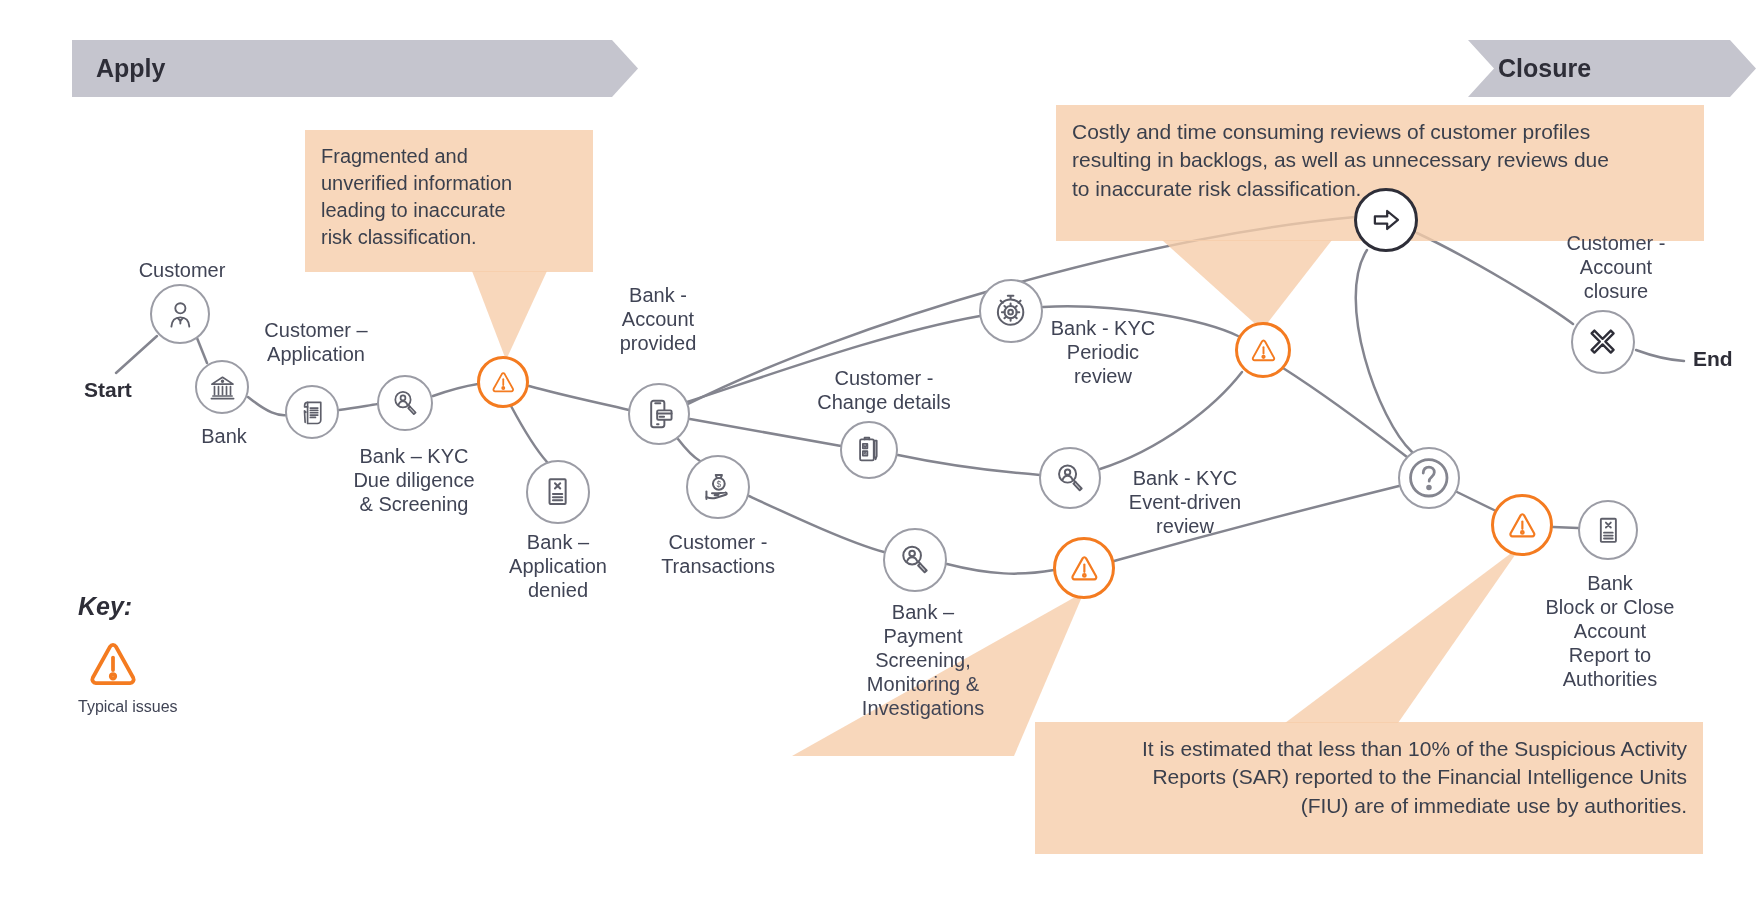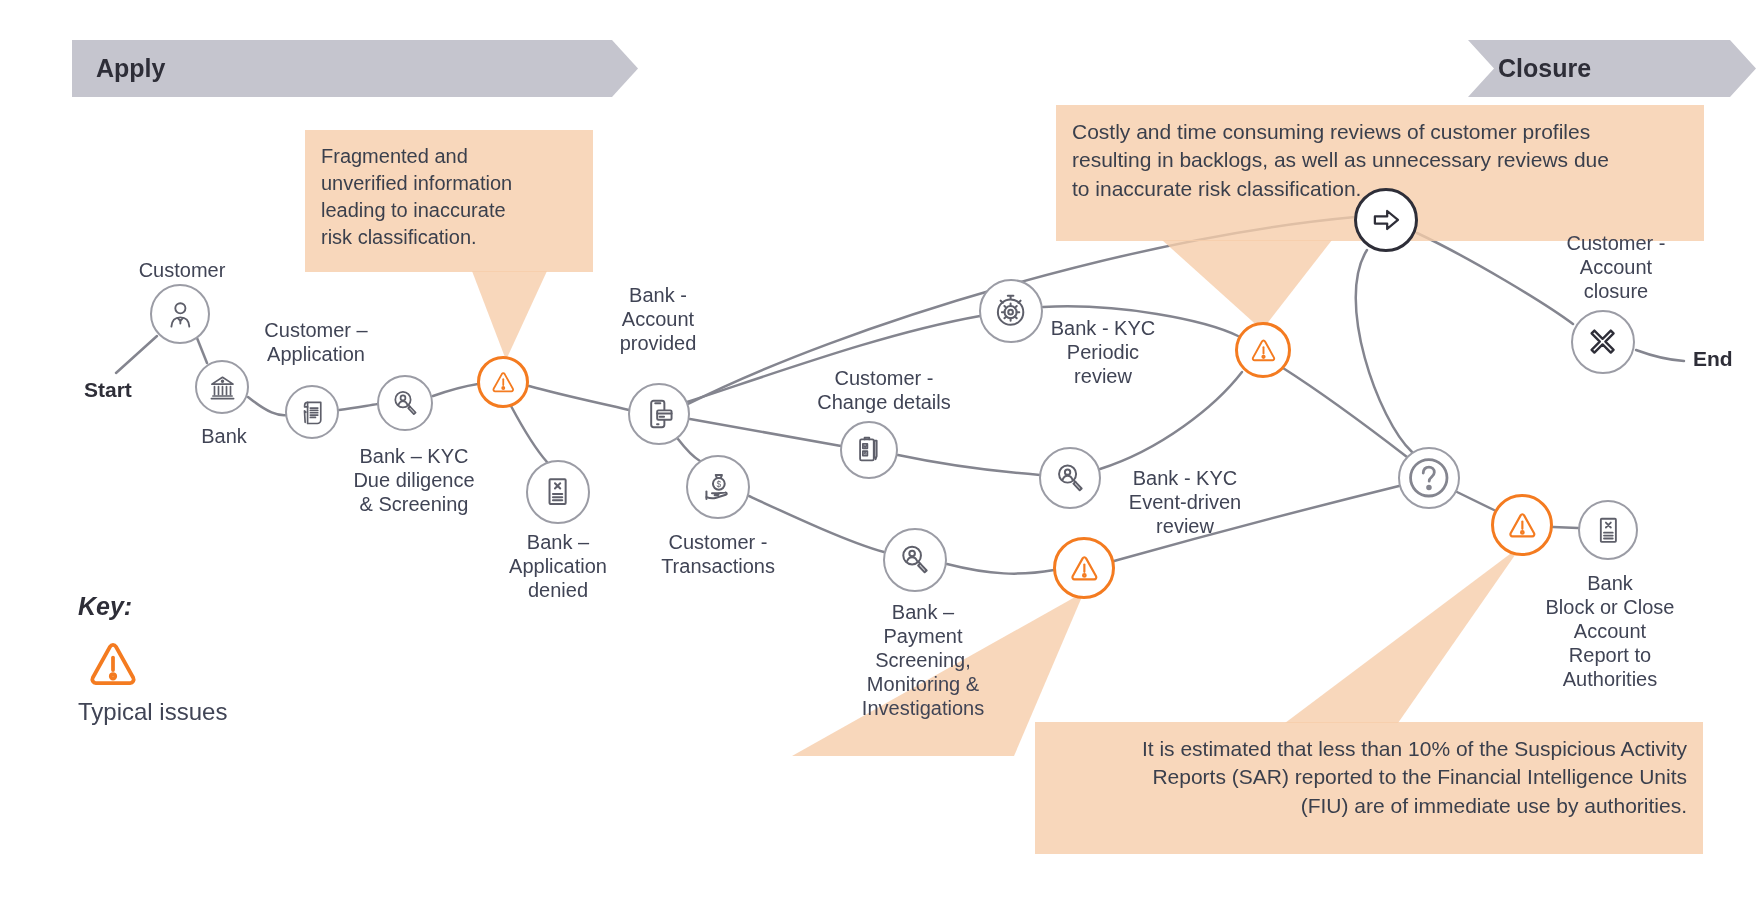--- a/index.html
+++ b/index.html
@@ -33,21 +33,21 @@
   .node.dark{border-width:3px;border-color:#2E2E38;color:#2E2E38;}
   .node svg{width:62%;height:62%;stroke:currentColor;fill:none;stroke-width:1.3;
             stroke-linecap:round;stroke-linejoin:round;}
   .node.orange svg,.node.dark svg{stroke-width:1.5;}
 
   
   .key-title{position:absolute;z-index:3;font-weight:bold;font-size:25px;color:#2E2E38;font-style:italic;}
   .key-icon{position:absolute;z-index:3;color:#F47B20;}
   .key-icon svg{width:66px;height:60px;stroke:currentColor;fill:none;stroke-width:1.5;
                 stroke-linecap:round;stroke-linejoin:round;}
-  .key-label{position:absolute;z-index:3;font-size:24px;color:#404455;}
+  .key-label{position:absolute;z-index:3;font-size:16px;color:#404455;}
   #symbol-defs{position:absolute;width:0;height:0;overflow:hidden;}
 </style>
 </head>
 <body>
 
 <svg id="symbol-defs" aria-hidden="true">
   <defs>
     <symbol id="i-person" viewBox="0 0 24 24">
       <circle cx="12" cy="7.8" r="3.5"></circle>
       <path d="M5.8 20.5c.3-4.3 2.9-6.4 6.2-6.4s5.9 2.1 6.2 6.4"></path>

